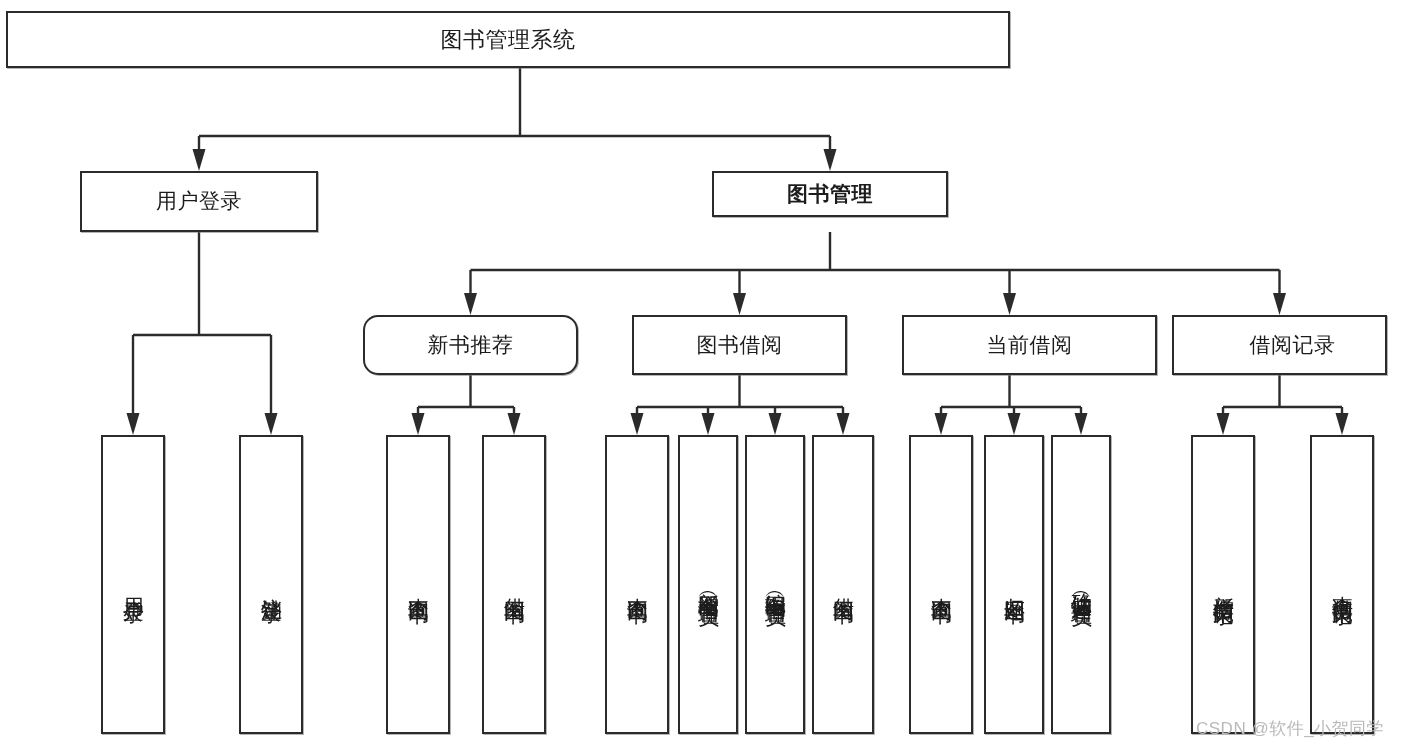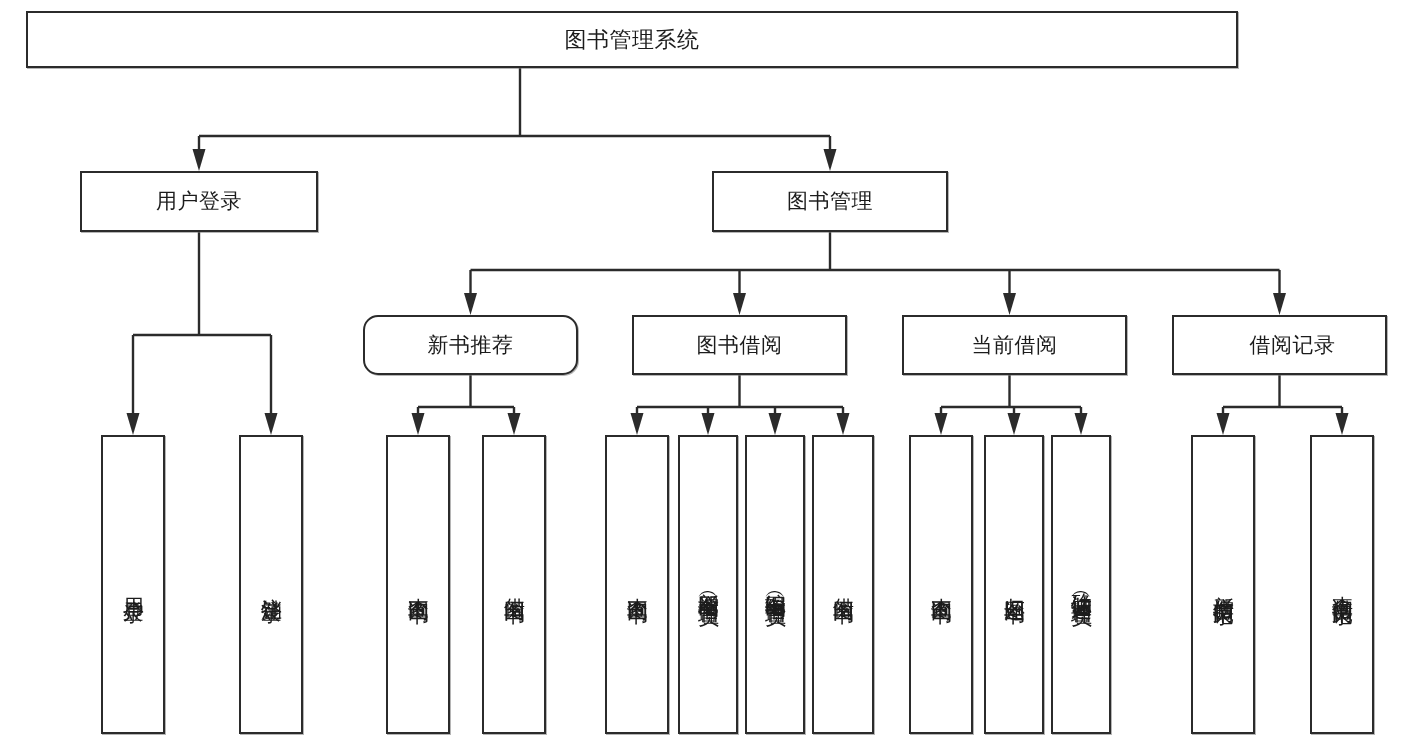--- a/index.html
+++ b/index.html
@@ -120,36 +120,36 @@
         <polygon points="768.5,413 781.5,413 775,435"></polygon>
         <polygon points="836.5,413 849.5,413 843,435"></polygon>
         <polygon points="934.5,413 947.5,413 941,435"></polygon>
         <polygon points="1007.5,413 1020.5,413 1014,435"></polygon>
         <polygon points="1074.5,413 1087.5,413 1081,435"></polygon>
         <polygon points="1216.5,413 1229.5,413 1223,435"></polygon>
         <polygon points="1335.5,413 1348.5,413 1342,435"></polygon>
       </g>
   </svg>
   <div id="node-layer">
-      <div class="node-box node-root" style="left: 26px; top: 11px; width: 1212px; height: 57px;">
+      <div class="node-box node-root" style="left: 6px; top: 11px; width: 1004px; height: 57px;">
         <span class="node-label horizontal">图书管理系统</span>
       </div>
       <div class="node-box" style="left: 80px; top: 171px; width: 238px; height: 61px;">
         <span class="node-label horizontal">用户登录</span>
       </div>
-      <div class="node-box" style="left: 712px; top: 171px; width: 236px; height: 61px;">
+      <div class="node-box" style="left: 712px; top: 171px; width: 236px; height: 46px; font-weight: bold;">
         <span class="node-label horizontal">图书管理</span>
       </div>
       <div class="node-box" style="left: 363px; top: 315px; width: 215px; height: 60px; border-radius: 15px;">
         <span class="node-label horizontal">新书推荐</span>
       </div>
       <div class="node-box" style="left: 632px; top: 315px; width: 215px; height: 60px;">
         <span class="node-label horizontal">图书借阅</span>
       </div>
-      <div class="node-box" style="left: 902px; top: 315px; width: 225px; height: 60px;">
+      <div class="node-box" style="left: 902px; top: 315px; width: 255px; height: 60px;">
         <span class="node-label horizontal">当前借阅</span>
       </div>
       <div class="node-box" style="left: 1172px; top: 315px; width: 215px; height: 60px; padding-left: 26px;">
         <span class="node-label horizontal">借阅记录</span>
       </div>
       <div class="node-box" style="left: 101px; top: 435px; width: 64px; height: 299px;">
         <span class="node-label vertical">用户登录</span>
       </div>
       <div class="node-box" style="left: 239px; top: 435px; width: 64px; height: 299px;">
         <span class="node-label vertical">注销登录</span>
@@ -181,13 +181,14 @@
       <div class="node-box" style="left: 1051px; top: 435px; width: 60px; height: 299px;">
         <span class="node-label vertical">确认归还（管理员）</span>
       </div>
       <div class="node-box" style="left: 1191px; top: 435px; width: 64px; height: 299px;">
         <span class="node-label vertical">新增借阅记录</span>
       </div>
       <div class="node-box" style="left: 1310px; top: 435px; width: 64px; height: 299px;">
         <span class="node-label vertical">查询借阅记录</span>
       </div>
     </div>
+  <div class="watermark" style="left: 1196px; top: 717px;">CSDN @软件_小贺同学</div>
 </div>
 
 </body></html>

